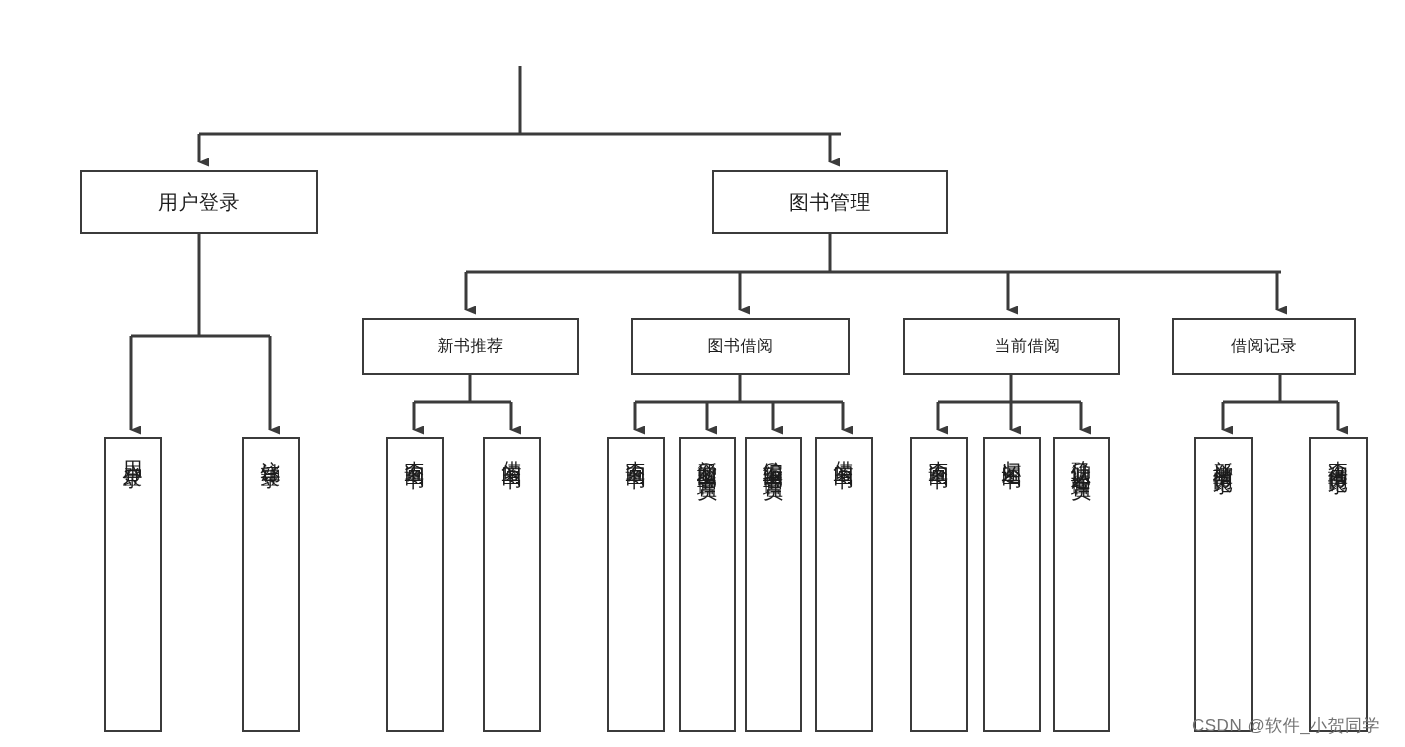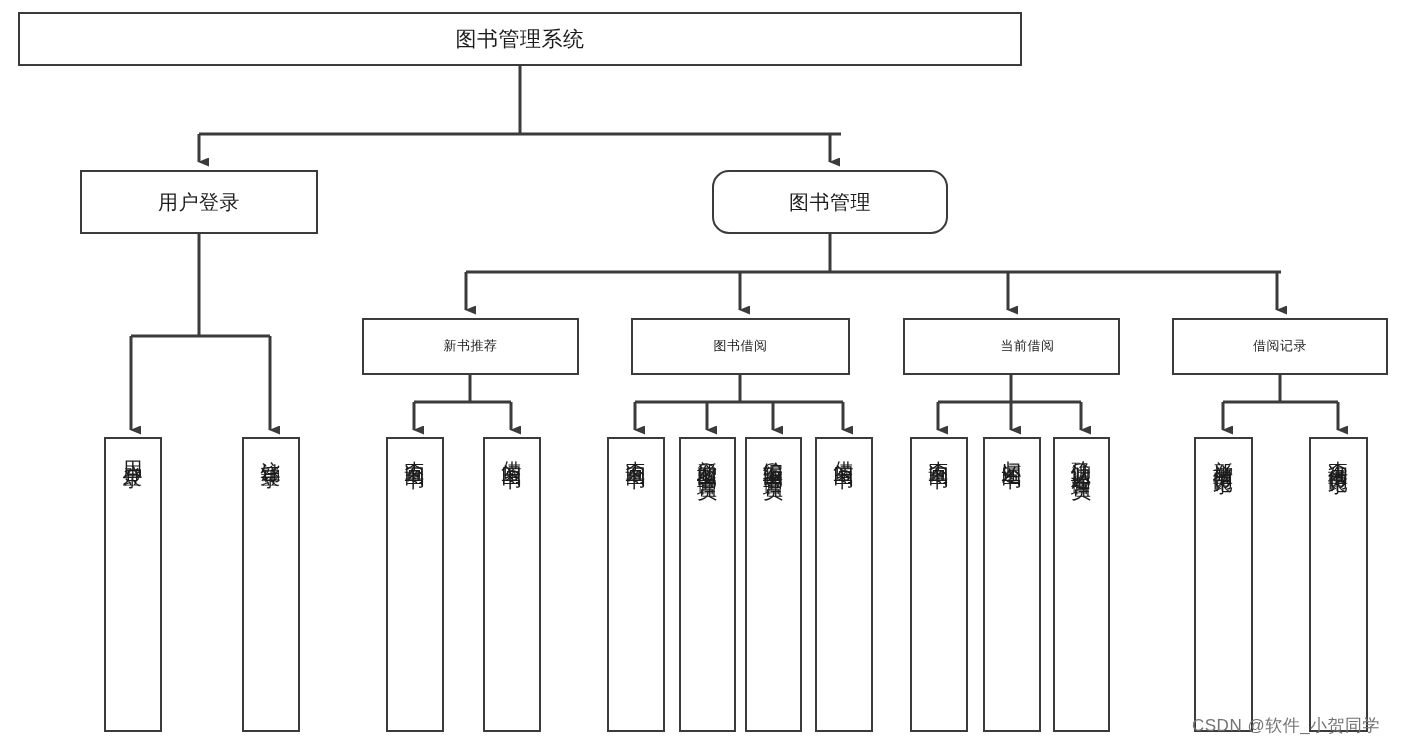--- a/index.html
+++ b/index.html
@@ -36,21 +36,21 @@
   }
   .node-label {
     color: #1b1b1b;
     font-size: 20px;
     line-height: 1.15;
     letter-spacing: 0.5px;
     white-space: nowrap;
   }
   .node-root .node-label { font-size: 21px; }
   .node-l2 .node-label { font-size: 20px; }
-  .node-l3 .node-label { font-size: 13px; }
+  .node-l3 .node-label { font-size: 16px; }
   .node-leaf {
     align-items: flex-start;
     justify-content: center;
     padding-top: 6px;
   }
   .node-leaf .node-label {
     writing-mode: vertical-rl;
     text-orientation: upright;
     font-size: 20px;
     letter-spacing: 3px;
@@ -114,43 +114,40 @@
       <path d="M 1011 402 L 1011 430" marker-end="url(#arrowhead)"></path>
       <path d="M 1081 402 L 1081 430" marker-end="url(#arrowhead)"></path>
 
       <path d="M 1280 375 L 1280 402"></path>
       <path d="M 1223 402 L 1338 402"></path>
       <path d="M 1223 402 L 1223 430" marker-end="url(#arrowhead)"></path>
       <path d="M 1338 402 L 1338 430" marker-end="url(#arrowhead)"></path>
     </g>
   </svg>
 
-  <div class="node-box node-root" id="node-root" style="left: 18px; top: 12px; width: 1004px; height: 54px;">
-    <span class="node-label">图书管理系统</span>
-  </div>
 
   <div id="level2-layer">
       <div class="node-box node-l2" style="left: 80px; top: 170px; width: 238px; height: 64px;">
         <span class="node-label">用户登录</span>
       </div>
-      <div class="node-box node-l2" style="left: 712px; top: 170px; width: 236px; height: 64px; border-radius: 17px;">
+      <div class="node-box node-l2" style="left: 712px; top: 170px; width: 236px; height: 64px;">
         <span class="node-label">图书管理</span>
       </div>
     </div>
   <div id="level3-layer">
       <div class="node-box node-l3" style="left: 362px; top: 318px; width: 217px; height: 57px;">
         <span class="node-label">新书推荐</span>
       </div>
       <div class="node-box node-l3" style="left: 631px; top: 318px; width: 219px; height: 57px; text-align: right;">
         <span class="node-label">图书借阅</span>
       </div>
       <div class="node-box node-l3" style="left: 903px; top: 318px; width: 217px; height: 57px; padding-left: 32px;">
         <span class="node-label">当前借阅</span>
       </div>
-      <div class="node-box node-l3" style="left: 1172px; top: 318px; width: 216px; height: 57px;">
+      <div class="node-box node-l3" style="left: 1172px; top: 318px; width: 184px; height: 57px;">
         <span class="node-label">借阅记录</span>
       </div>
     </div>
   <div id="leaf-layer">
       <div class="node-box node-leaf" style="left: 104px; top: 437px; width: 58px; height: 295px;">
         <span class="node-label">用户登录</span>
       </div>
       <div class="node-box node-leaf" style="left: 242px; top: 437px; width: 58px; height: 295px;">
         <span class="node-label">注销登录</span>
       </div>

